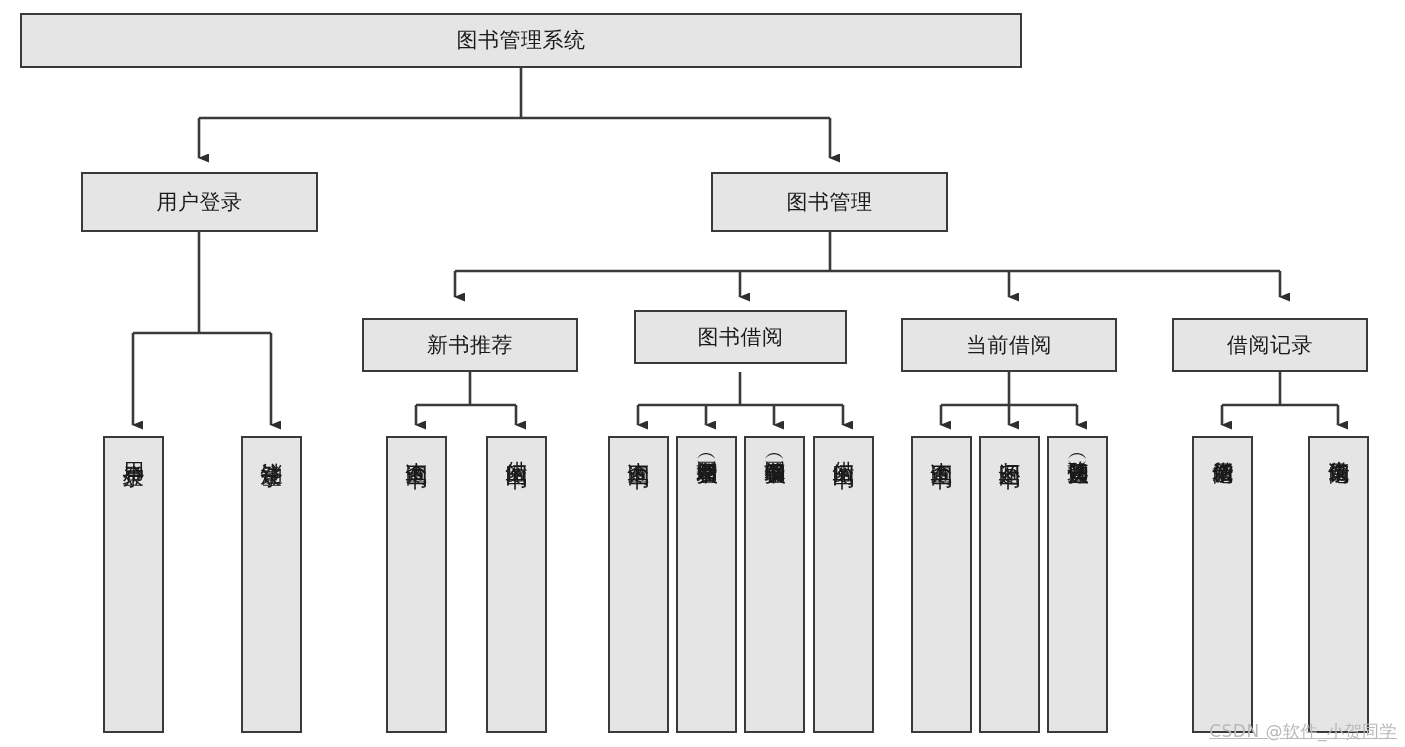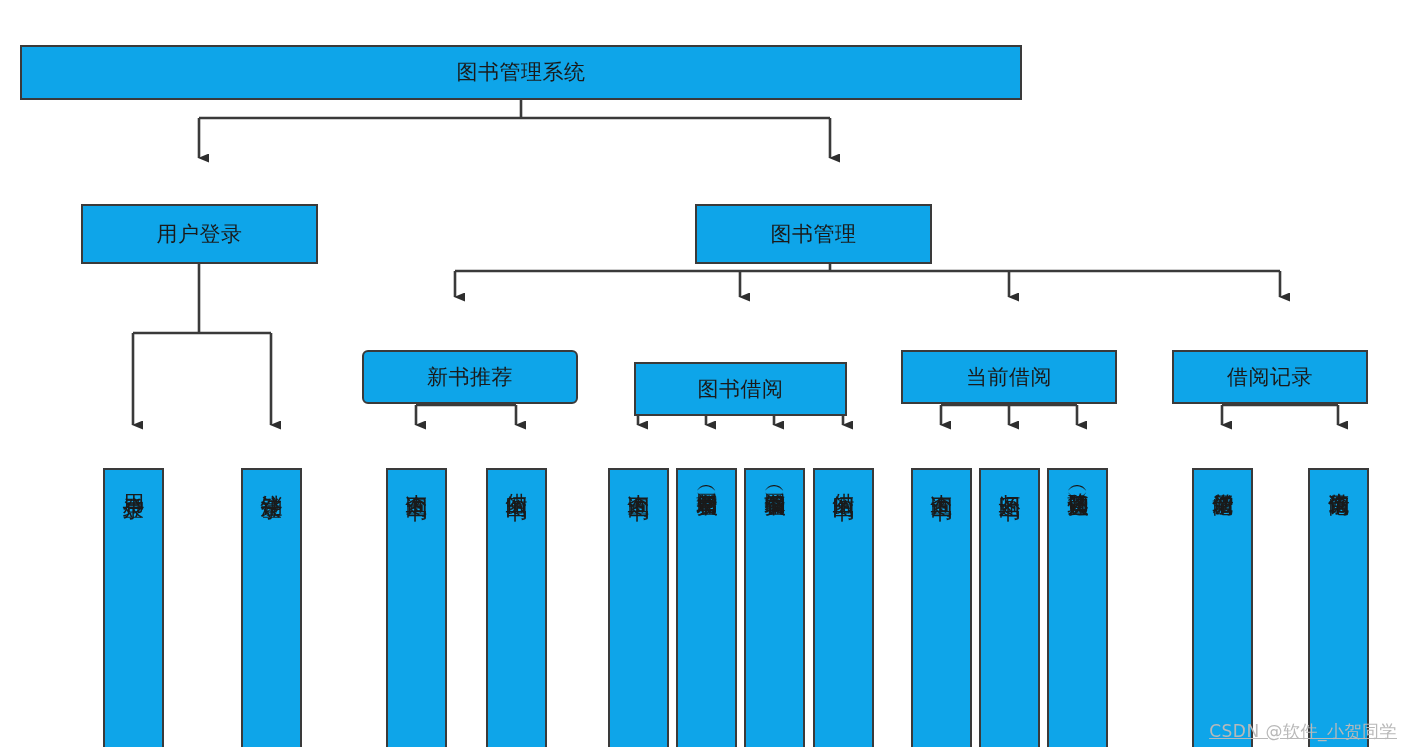--- a/index.html
+++ b/index.html
@@ -24,26 +24,25 @@
     position: absolute;
     left: 0; top: 0;
     width: 1405px;
     height: 747px;
     pointer-events: none;
   }
   .node {
     position: absolute;
     box-sizing: border-box;
     border: 2.5px solid #3a3a3a;
-    background: #0ea5e9;
+    background: #e5e5e5;
     display: flex;
     align-items: center;
     justify-content: center;
     color: #1a1a1a;
-    margin-top: 32px;
   }
   .node-label {
     display: block;
     text-align: center;
     line-height: 1.18;
     color: #1a1a1a;
   }
   .node.horizontal .node-label {
     writing-mode: horizontal-tb;
     font-size: 21px;
@@ -132,28 +131,28 @@
     </g>
   </svg>
 
   <div class="node horizontal" style="left:20px; top:13px; width:1002px; height:55px;">
     <span class="node-label">图书管理系统</span>
   </div>
 
   <div class="node horizontal" style="left:81px; top:172px; width:237px; height:60px;">
     <span class="node-label">用户登录</span>
   </div>
-  <div class="node horizontal" style="left:695px; top:172px; width:237px; height:60px;">
+  <div class="node horizontal" style="left:711px; top:172px; width:237px; height:60px;">
     <span class="node-label">图书管理</span>
   </div>
 
-  <div class="node horizontal" style="left:362px; top:318px; width:216px; height:54px;border-radius:6px;">
+  <div class="node horizontal" style="left:362px; top:318px; width:216px; height:54px;">
     <span class="node-label">新书推荐</span>
   </div>
-  <div class="node horizontal" style="left:634px; top:330px; width:213px; height:54px;">
+  <div class="node horizontal" style="left:634px; top:310px; width:213px; height:54px;">
     <span class="node-label">图书借阅</span>
   </div>
   <div class="node horizontal" style="left:901px; top:318px; width:216px; height:54px;">
     <span class="node-label">当前借阅</span>
   </div>
   <div class="node horizontal" style="left:1172px; top:318px; width:196px; height:54px;">
     <span class="node-label">借阅记录</span>
   </div>
 
   <div class="node vertical" style="left:103px; top:436px; width:61px; height:297px;">

